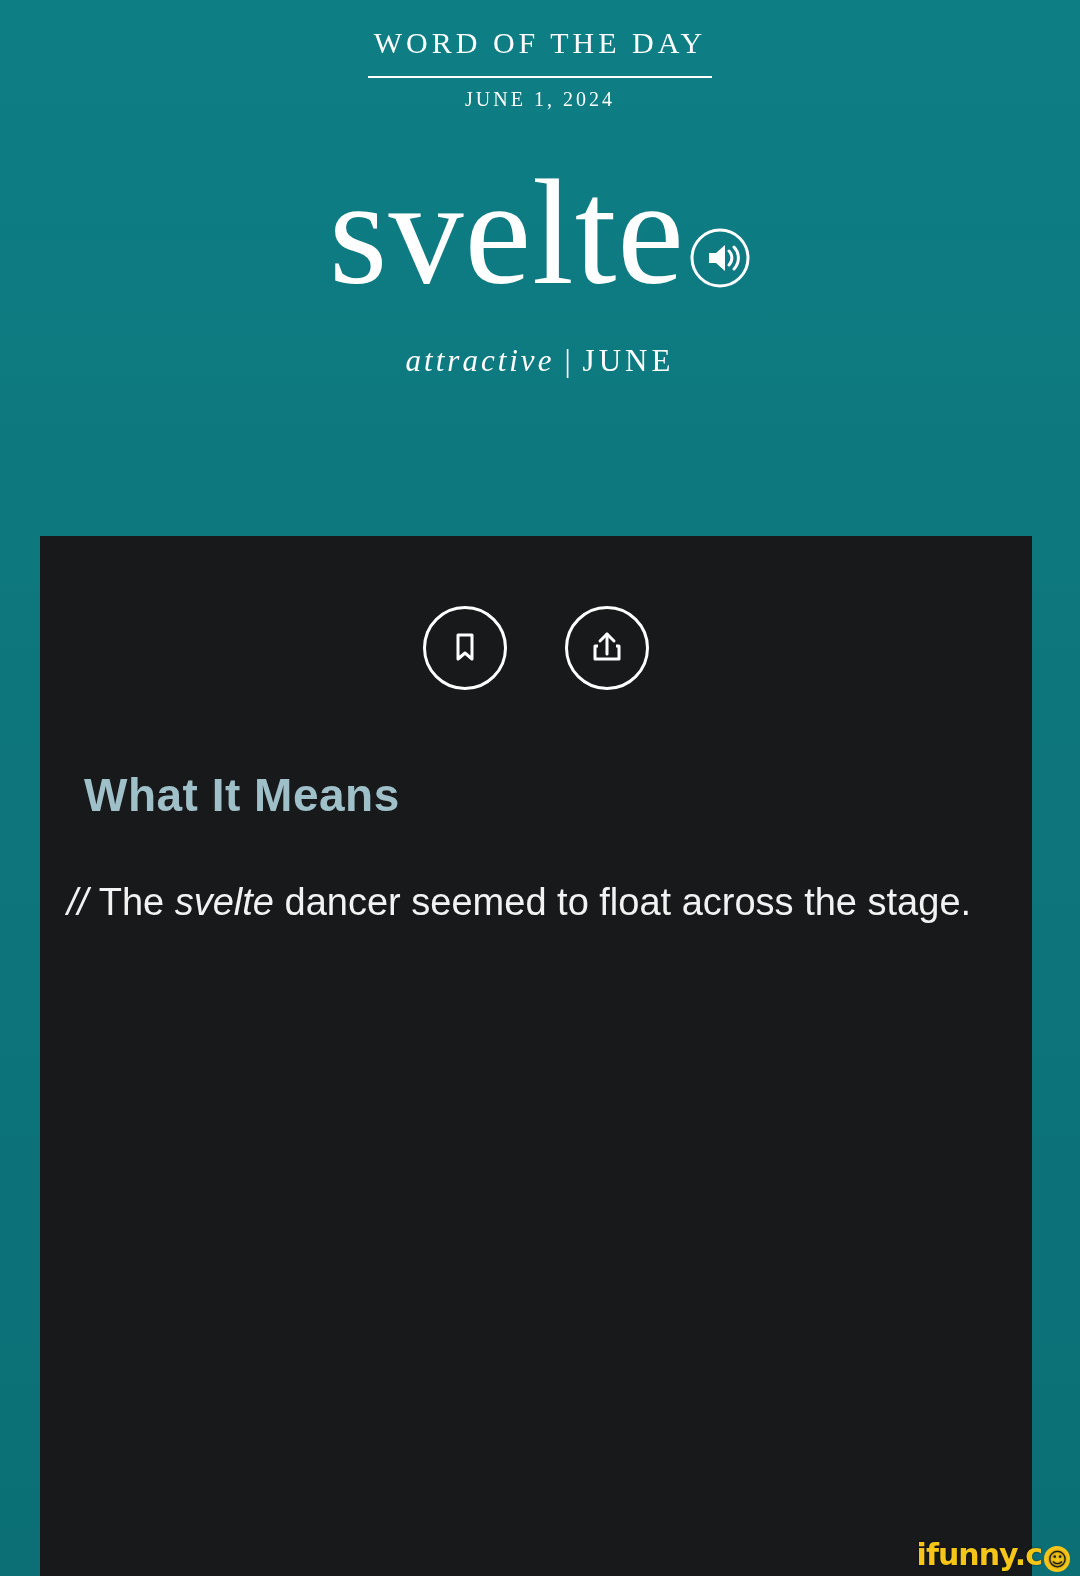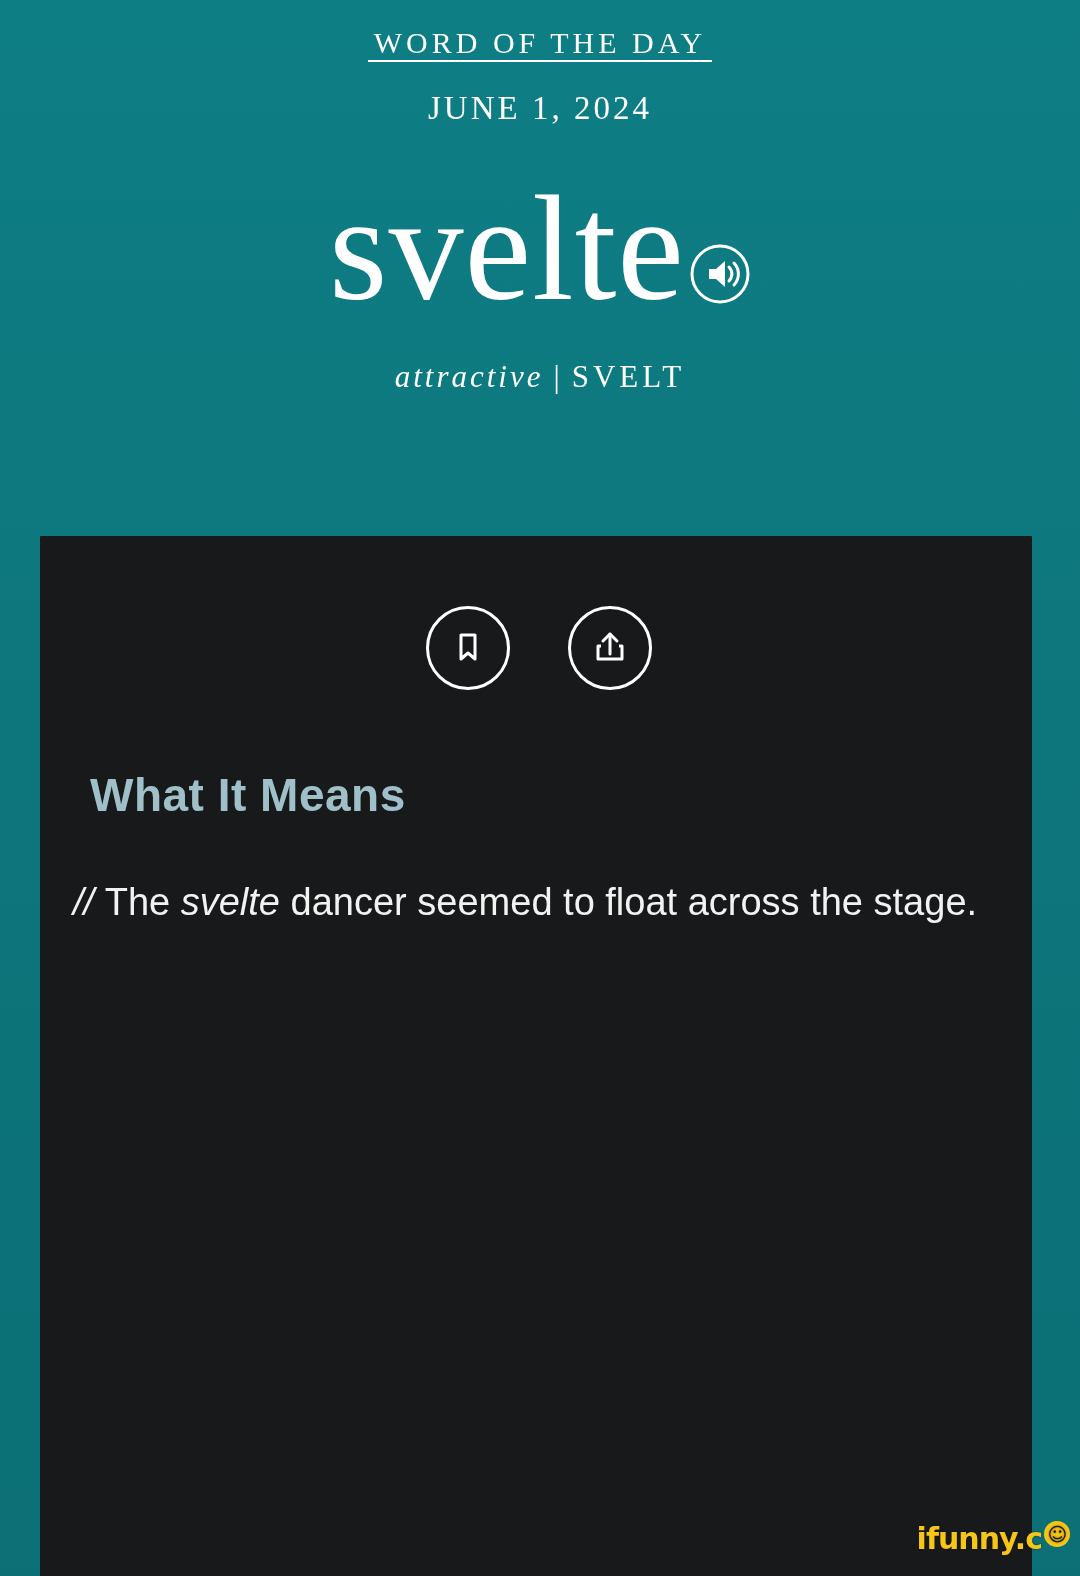--- a/index.html
+++ b/index.html
@@ -24,27 +24,27 @@
   .header {
     padding-top: 26px;
     text-align: center;
   }
   .wotd-title {
     display: inline-block;
     font-family: "Liberation Serif", serif;
     font-size: 30px;
     letter-spacing: 4px;
     color: #ffffff;
-    padding: 0 6px 0 6px;
+    padding: 0 6px 16px 6px;
     border-bottom: 2px solid #ffffff;
   }
   .wotd-date {
-    margin-top: 28px;
-    font-family: "Liberation Serif", serif;
-    font-size: 33px;
+    margin-top: 10px;
+    font-family: "Liberation Serif", serif;
+    font-size: 20px;
     letter-spacing: 3px;
     color: #ffffff;
   }
   
   .word-row {
     margin-top: 46px;
     display: flex;
     align-items: flex-end;
     justify-content: center;
   }
@@ -84,21 +84,21 @@
     letter-spacing: 4px;
   }
   
   .card {
     position: absolute;
     left: 40px;
     right: 48px;
     top: 536px;
     bottom: 0;
     background: #17191b;
-    padding: 0 0 0 6px;
+    padding: 0 0 0 0;
   }
   .action-row {
     display: flex;
     justify-content: center;
     gap: 58px;
     padding-top: 70px;
   }
   .circle-btn {
     width: 84px;
     height: 84px;
@@ -132,28 +132,28 @@
     font-size: 38px;
     line-height: 1.82;
     margin: 46px 44px 0 27px;
   }
   .example em { font-style: italic; }
   .slash { font-style: italic; }
   
   .watermark {
     position: absolute;
     right: 10px;
-    bottom: 20px;
+    bottom: 4px;
     font-family: "DejaVu Sans", sans-serif;
     font-weight: bold;
     font-size: 30px;
     color: #f5c518;
     letter-spacing: -1px;
     display: flex;
-    align-items: flex-start;
+    align-items: flex-end;
     text-shadow: 0 0 2px rgba(0,0,0,.6);
   }
   .watermark .smiley {
     display: inline-block;
     width: 26px;
     height: 26px;
     border-radius: 50%;
     background: #f5c518;
     color: #17191b;
     font-size: 19px;
@@ -178,21 +178,21 @@
       <svg width="62" height="62" viewBox="0 0 62 62" aria-hidden="true">
         <circle cx="31" cy="31" r="28" fill="none" stroke="#ffffff" stroke-width="3"></circle>
         <path d="M20 26 h7 l9 -8 v26 l-9 -8 h-7 z" fill="#ffffff"></path>
         <path d="M40 24 a10 10 0 0 1 0 14" fill="none" stroke="#ffffff" stroke-width="3" stroke-linecap="round"></path>
         <path d="M45 20 a16 16 0 0 1 0 22" fill="none" stroke="#ffffff" stroke-width="3" stroke-linecap="round"></path>
       </svg>
     </span>
   </div>
 
   <div class="pos-row">
-    <span class="pos">attractive</span><span class="divider-bar">|</span><span class="pron">SVELT</span>
+    <span class="pos">attractive</span><span class="divider-bar">|</span><span class="pron">JUNE</span>
   </div>
 
   <div class="card">
 
     <div class="action-row">
       <div class="circle-btn">
         <span>
           <svg width="40" height="40" viewBox="0 0 40 40" aria-hidden="true">
             <path d="M13 9 h14 v24 l-7 -6 l-7 6 z" fill="none" stroke="#ffffff" stroke-width="3" stroke-linejoin="round"></path>
           </svg>

